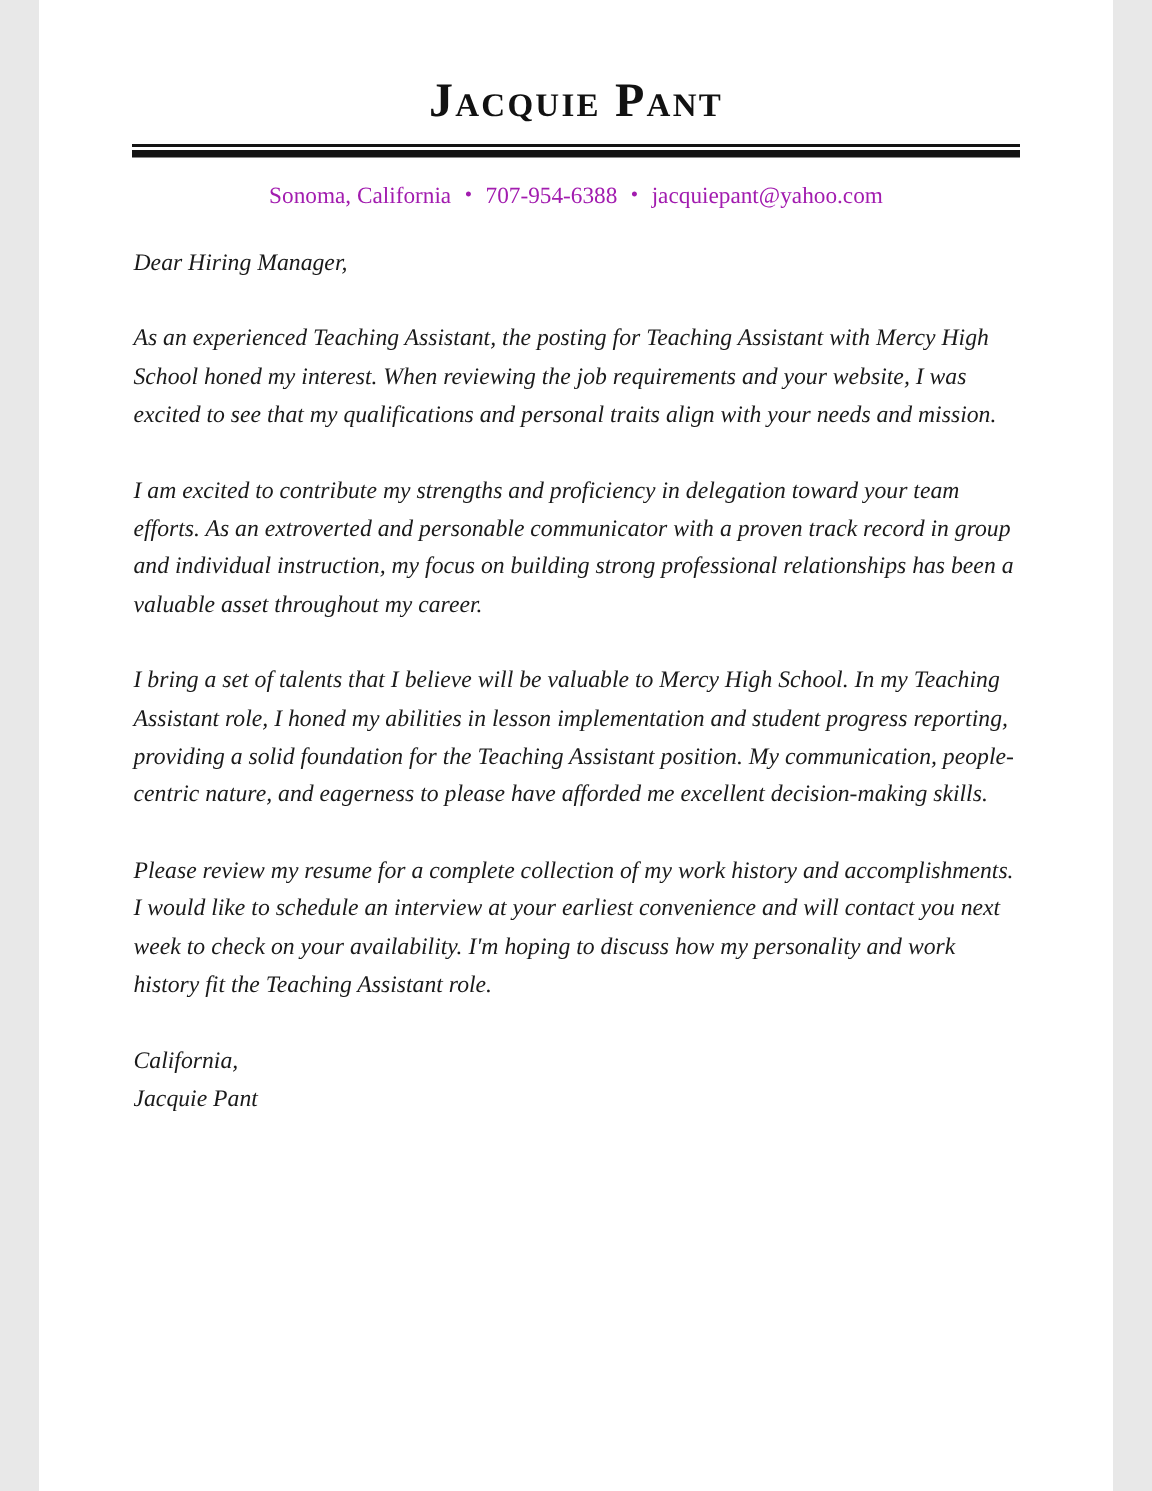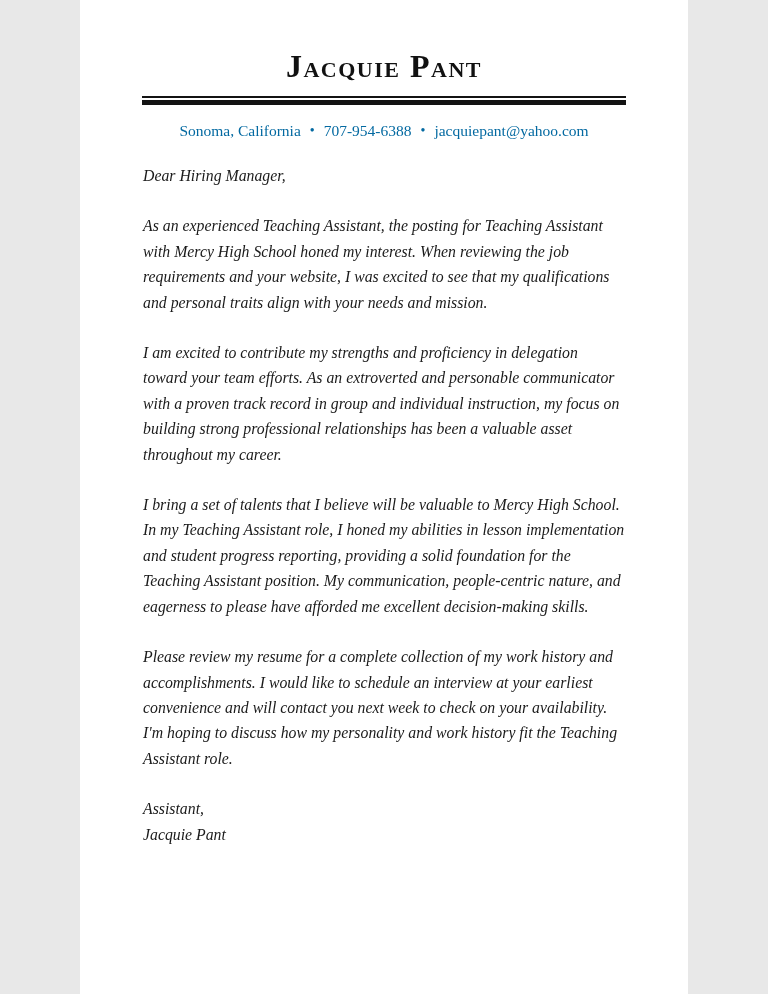--- a/index.html
+++ b/index.html
@@ -1,18 +1,18 @@
 <!DOCTYPE html>
 <html><head>
 <meta charset="utf-8">
 <style>
   html, body { margin: 0; padding: 0; background: #e8e8e8; }
   .page {
     position: relative;
-    width: 608px;
+    width: 716px;
     height: 994px;
     margin: 0 auto;
     background: #ffffff;
     font-family: "Liberation Serif", serif;
     color: #1a1a1a;
     overflow: hidden;
   }
   .header { padding-top: 46px; text-align: center; }
   .name {
     margin: 0;
@@ -28,21 +28,21 @@
     margin: 10px 62px 0 62px;
     height: 2px;               
     border-top: 2px solid #131313;
     border-bottom: 5px solid #131313;
   }
   .contact {
     margin-top: 15px;
     text-align: center;
     font-size: 15.5px;
     line-height: 21px;
-    color: #0369a1;
+    color: #a21caf;
     white-space: nowrap;
   }
   .contact .sep {
     display: inline-block;
     margin: 0 9px;
     font-size: 14px;
     vertical-align: 1px;
   }
   .letter {
     margin: 22px 63px 0 63px;
@@ -66,17 +66,17 @@
       <span>Sonoma, California</span><span class="sep">•</span><span>707-954-6388</span><span class="sep">•</span><span>jacquiepant@yahoo.com</span>
     </div>
   </div>
 
   <div class="letter">
     <p>Dear Hiring Manager,</p>
     <p>As an experienced Teaching Assistant, the posting for Teaching Assistant with Mercy High School honed my interest. When reviewing the job requirements and your website, I was excited to see that my qualifications and personal traits align with your needs and mission.</p>
     <p>I am excited to contribute my strengths and proficiency in delegation toward your team efforts. As an extroverted and personable communicator with a proven track record in group and individual instruction, my focus on building strong professional relationships has been a valuable asset throughout my career.</p>
     <p>I bring a set of talents that I believe will be valuable to Mercy High School. In my Teaching Assistant role, I honed my abilities in lesson implementation and student progress reporting, providing a solid foundation for the Teaching Assistant position. My communication, people-centric nature, and eagerness to please have afforded me excellent decision-making skills.</p>
     <p>Please review my resume for a complete collection of my work history and accomplishments. I would like to schedule an interview at your earliest convenience and will contact you next week to check on your availability. I'm hoping to discuss how my personality and work history fit the Teaching Assistant role.</p>
-    <p class="tight">Assistant,</p>
+    <p class="tight">California,</p>
     <p class="tight">Jacquie Pant</p>
   </div>
 
 </div>
 
 </body></html>

